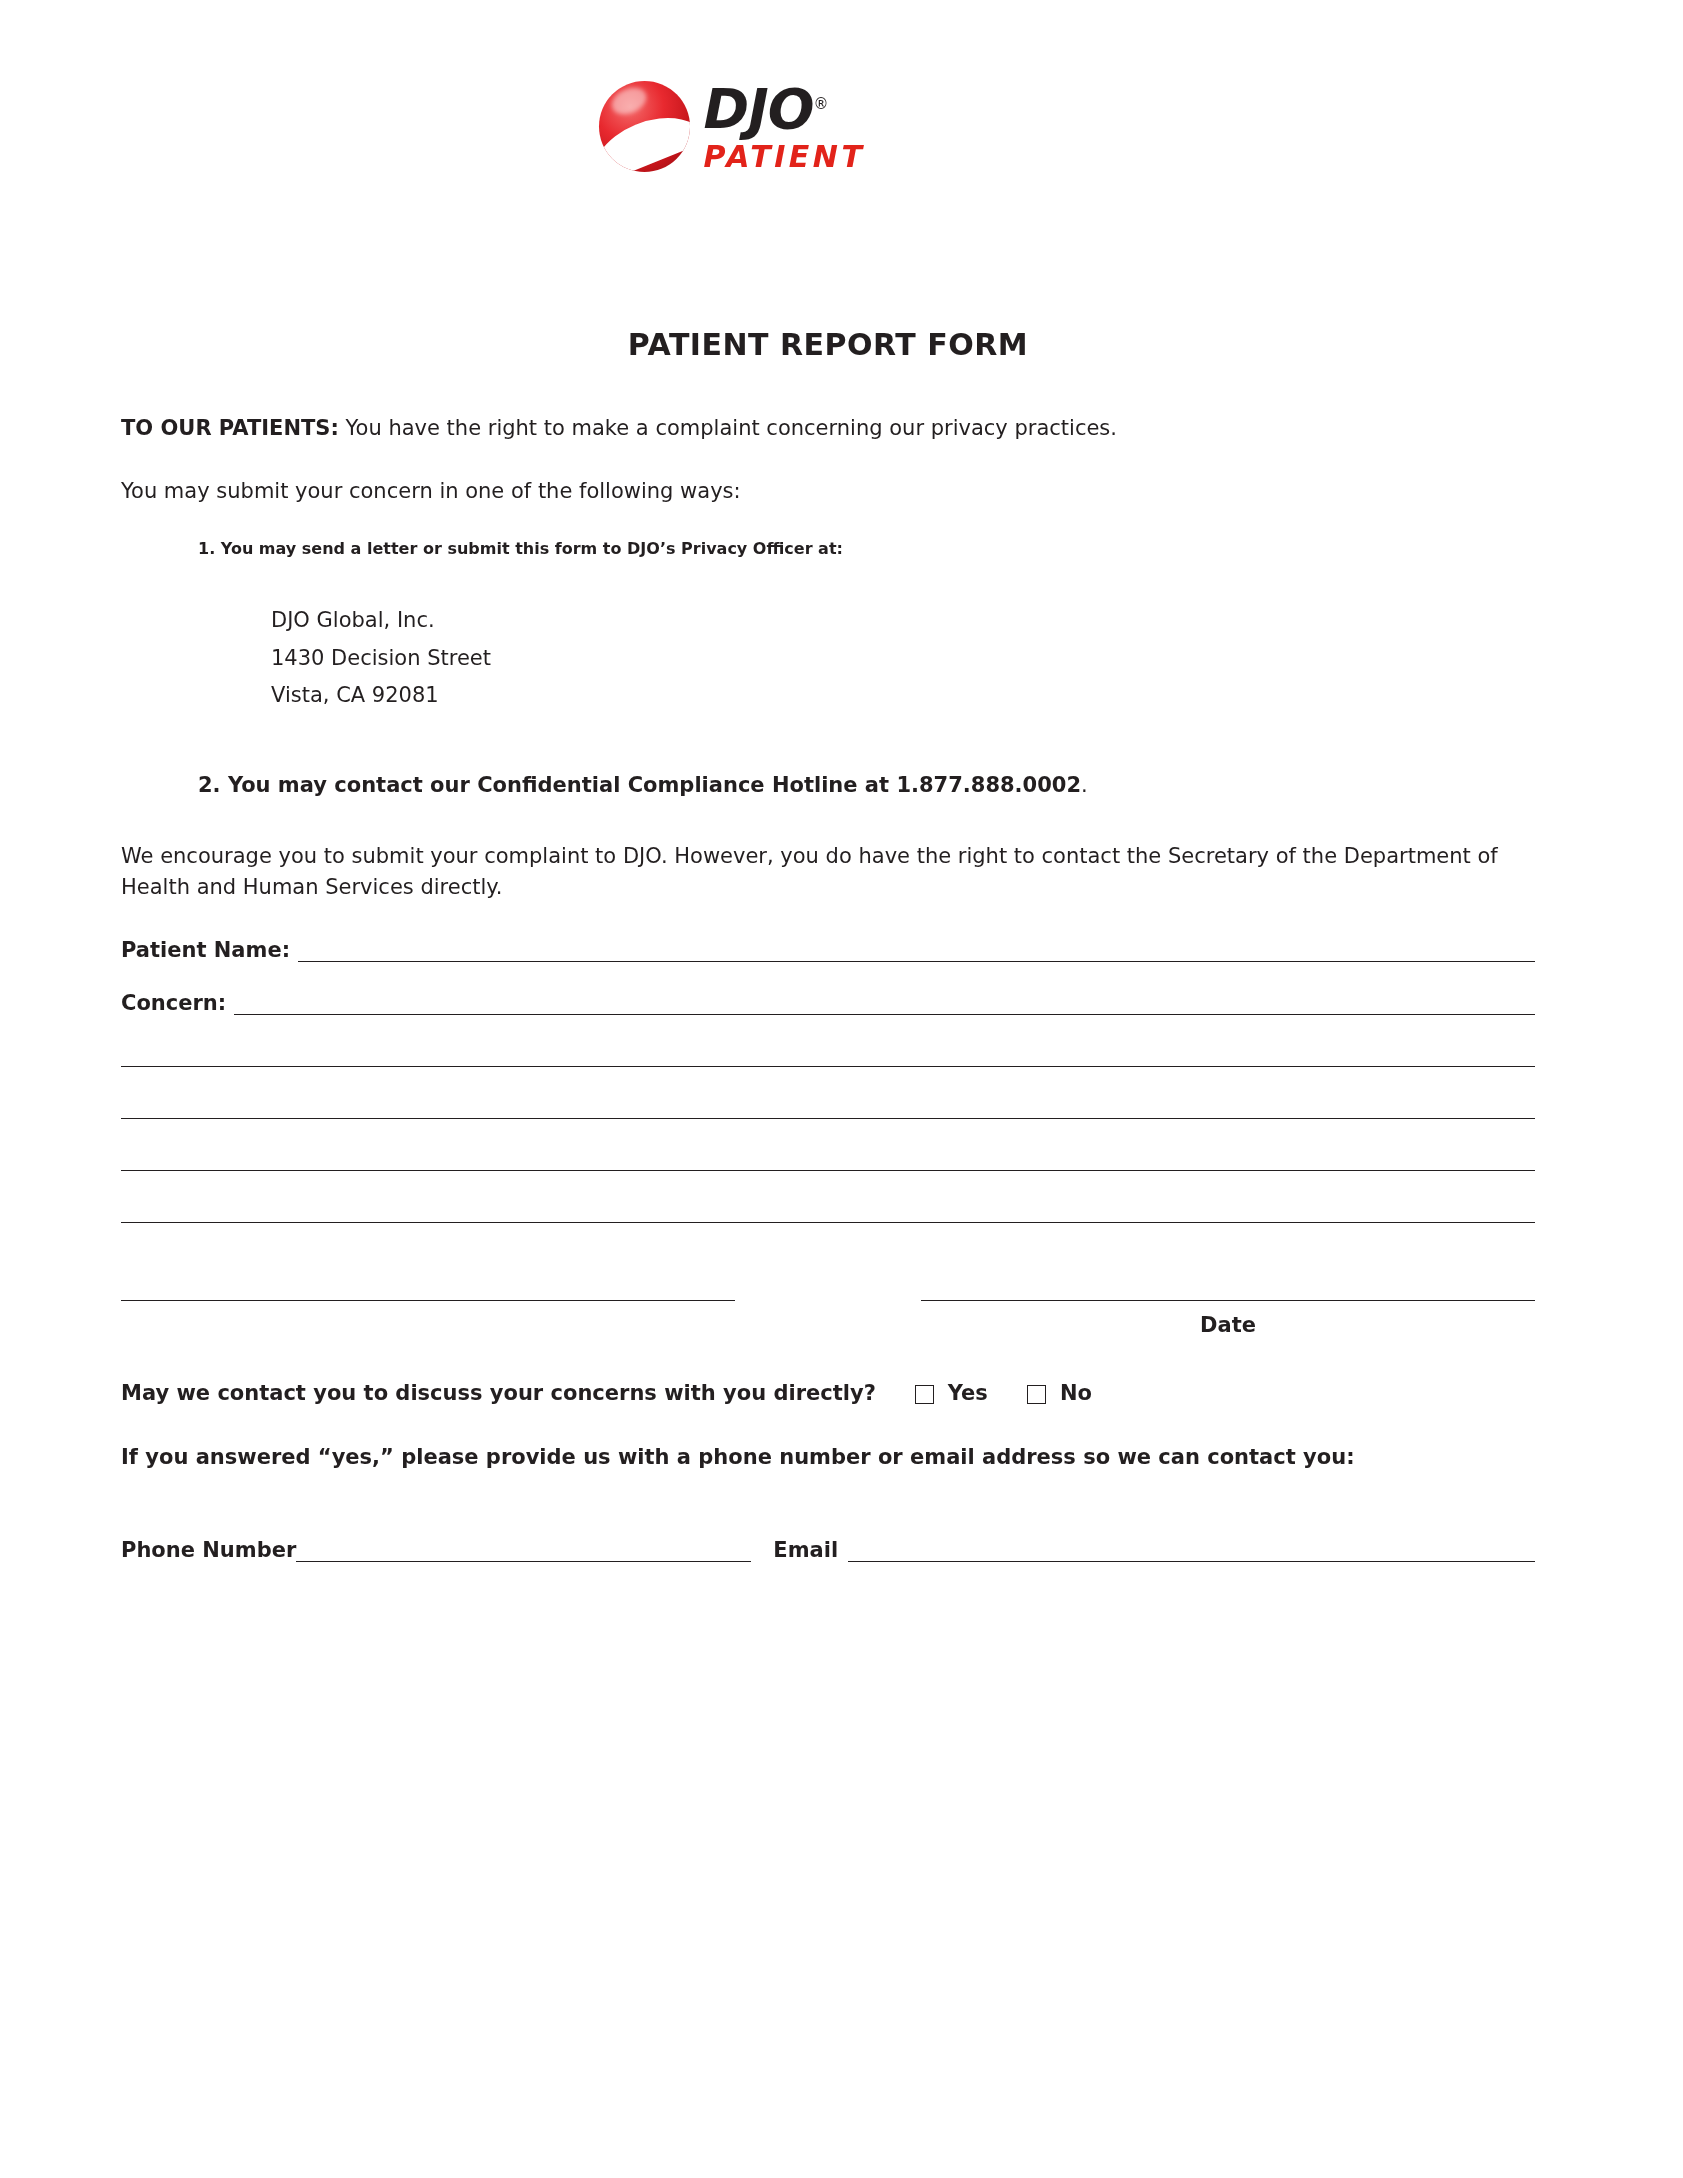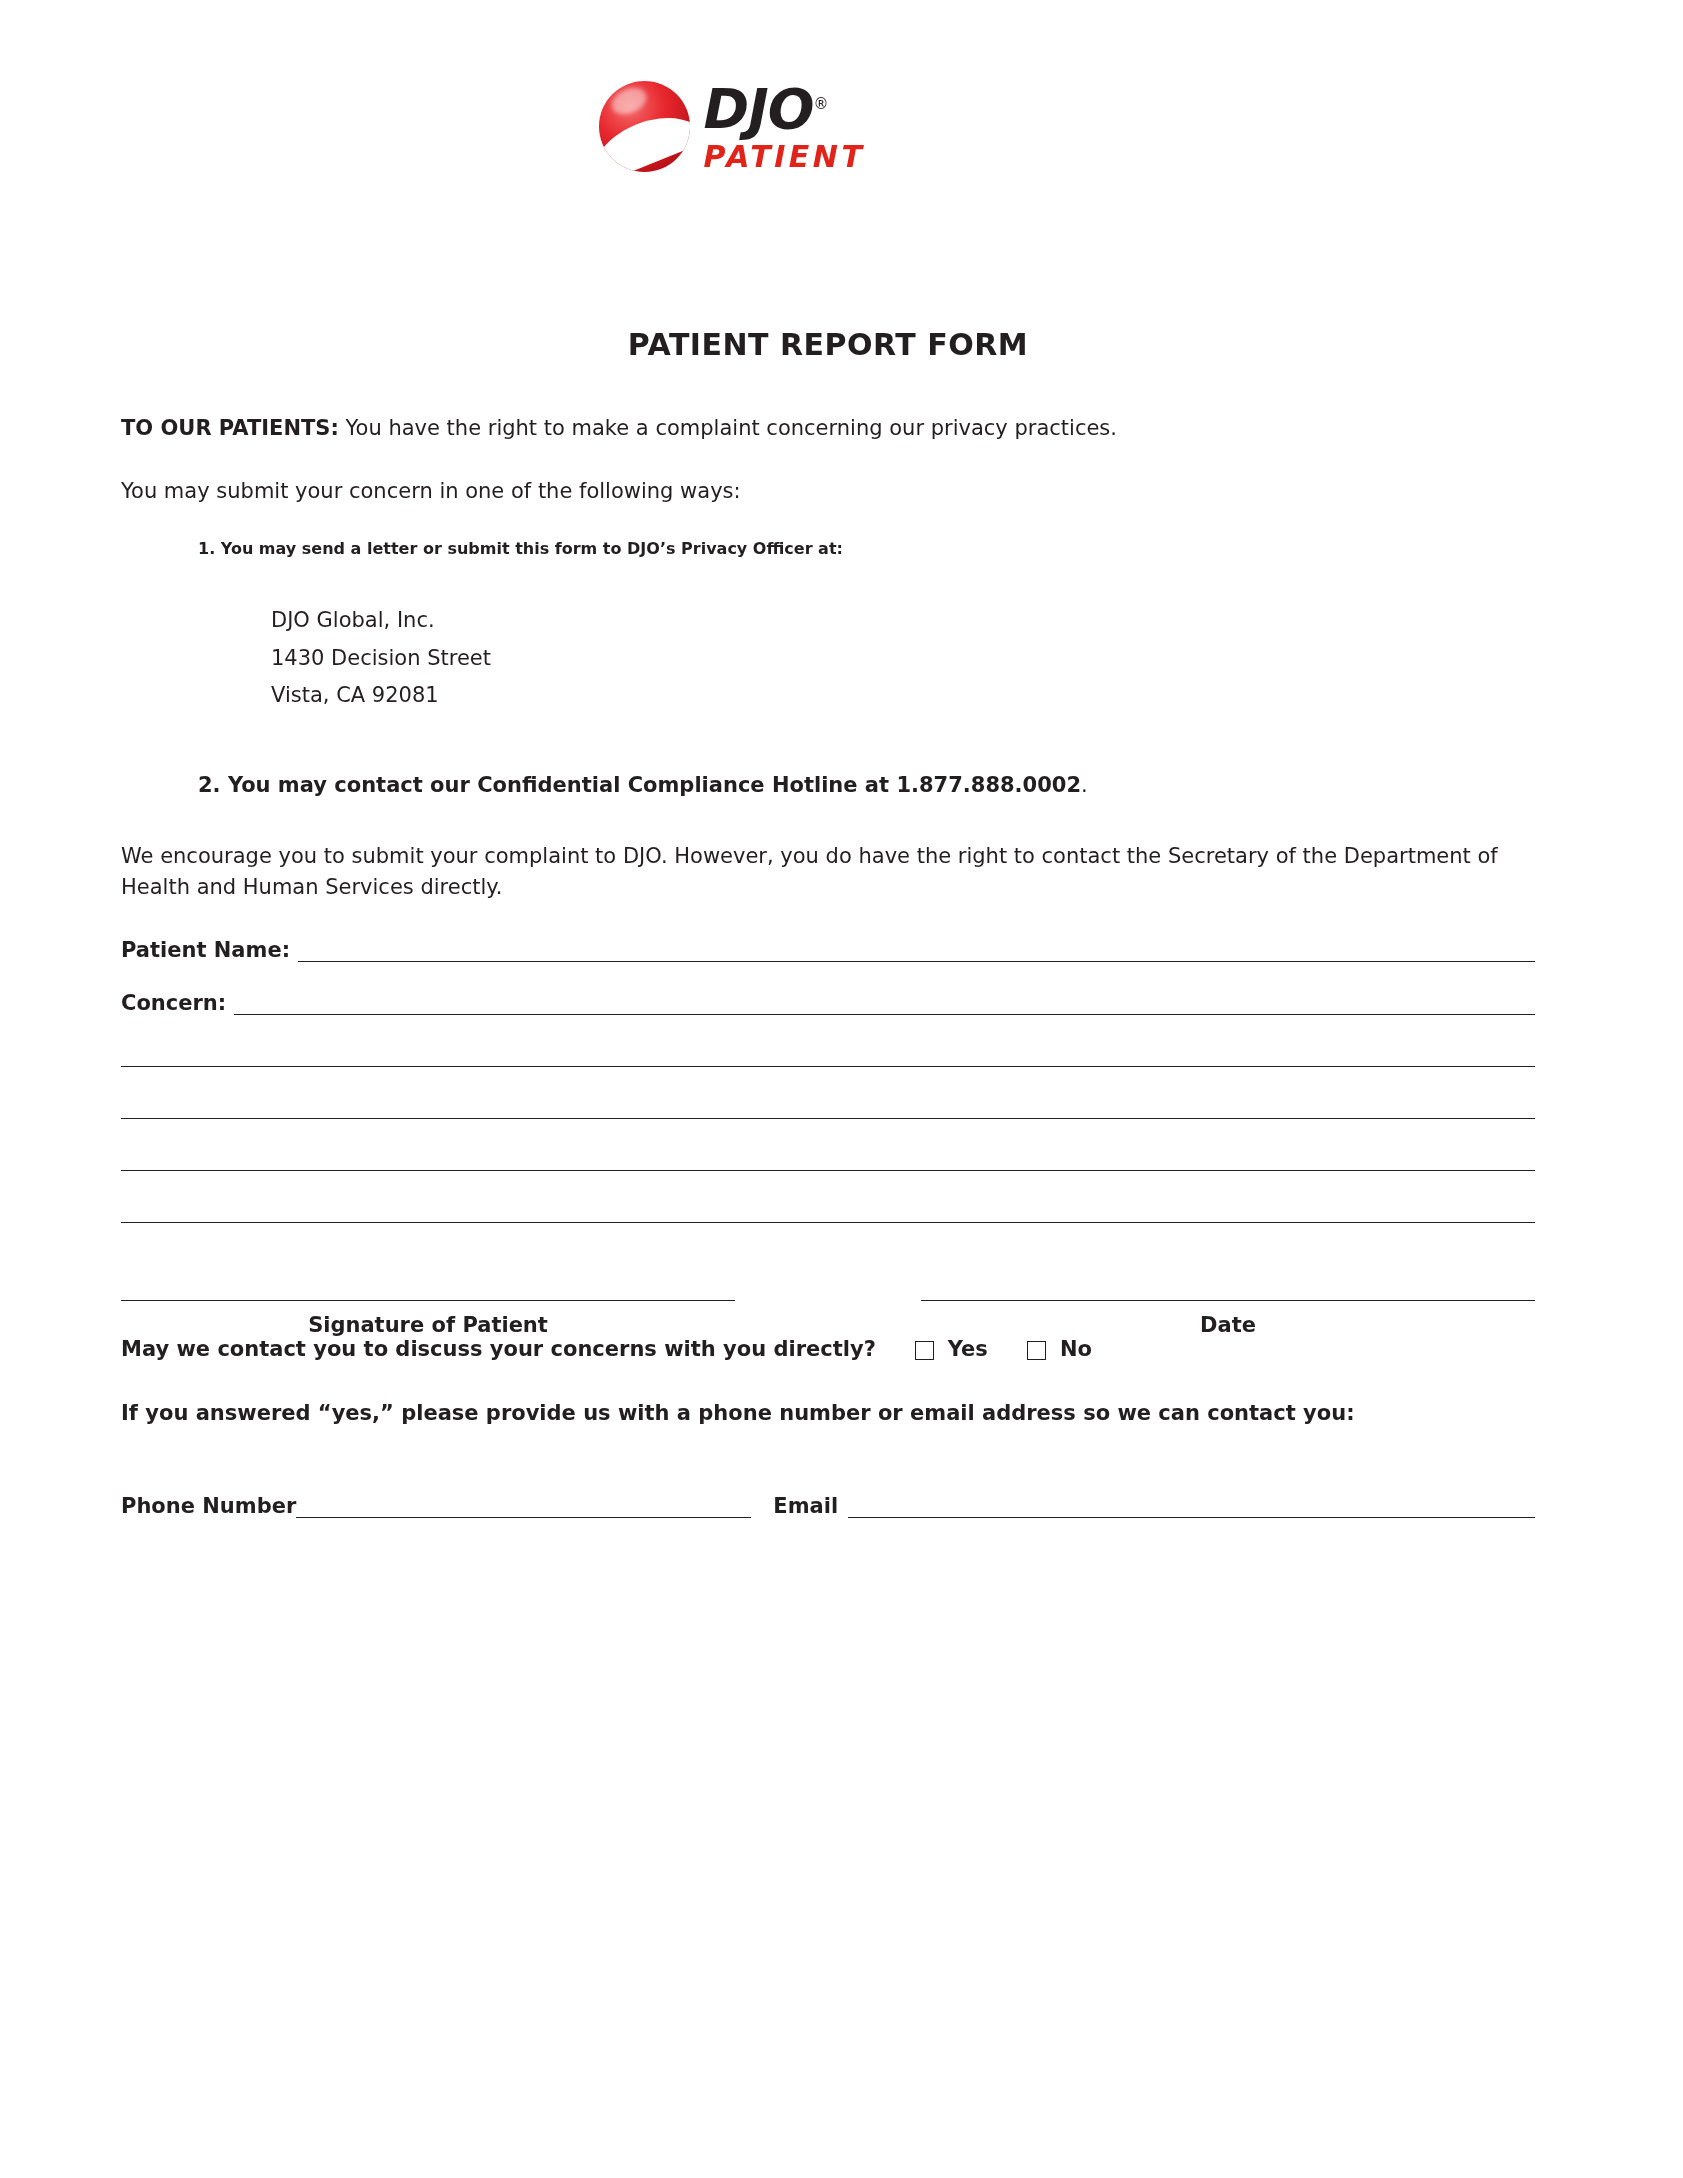--- a/index.html
+++ b/index.html
@@ -178,20 +178,21 @@
     text-align: center;
     font-size: 21px;
     font-weight: bold;
     margin-top: 12px;
   }
   .contact-q {
     display: flex;
     align-items: center;
     font-size: 21px;
     font-weight: bold;
+    margin-top: 44px;
     gap: 5px;
   }
   .checkbox {
     display: inline-block;
     width: 17px;
     height: 17px;
     border: 1.6px solid #231f20;
     margin: 0 9px 0 34px;
     position: relative;
     top: 1px;
@@ -271,21 +272,20 @@
     </div>
 
     <div class="full-rule"></div>
     <div class="full-rule"></div>
     <div class="full-rule"></div>
     <div class="full-rule"></div>
 
     <div class="sig-area">
       <div class="sig-col">
         <div class="sig-line"></div>
-        <div class="sig-caption">Signature of Patient</div>
       </div>
       <div class="sig-col">
         <div class="sig-line"></div>
         <div class="sig-caption">Date</div>
       </div>
     </div>
 
     <div class="contact-q">
       <span>May we contact you to discuss your concerns with you directly?</span>
       <span class="checkbox"></span>

